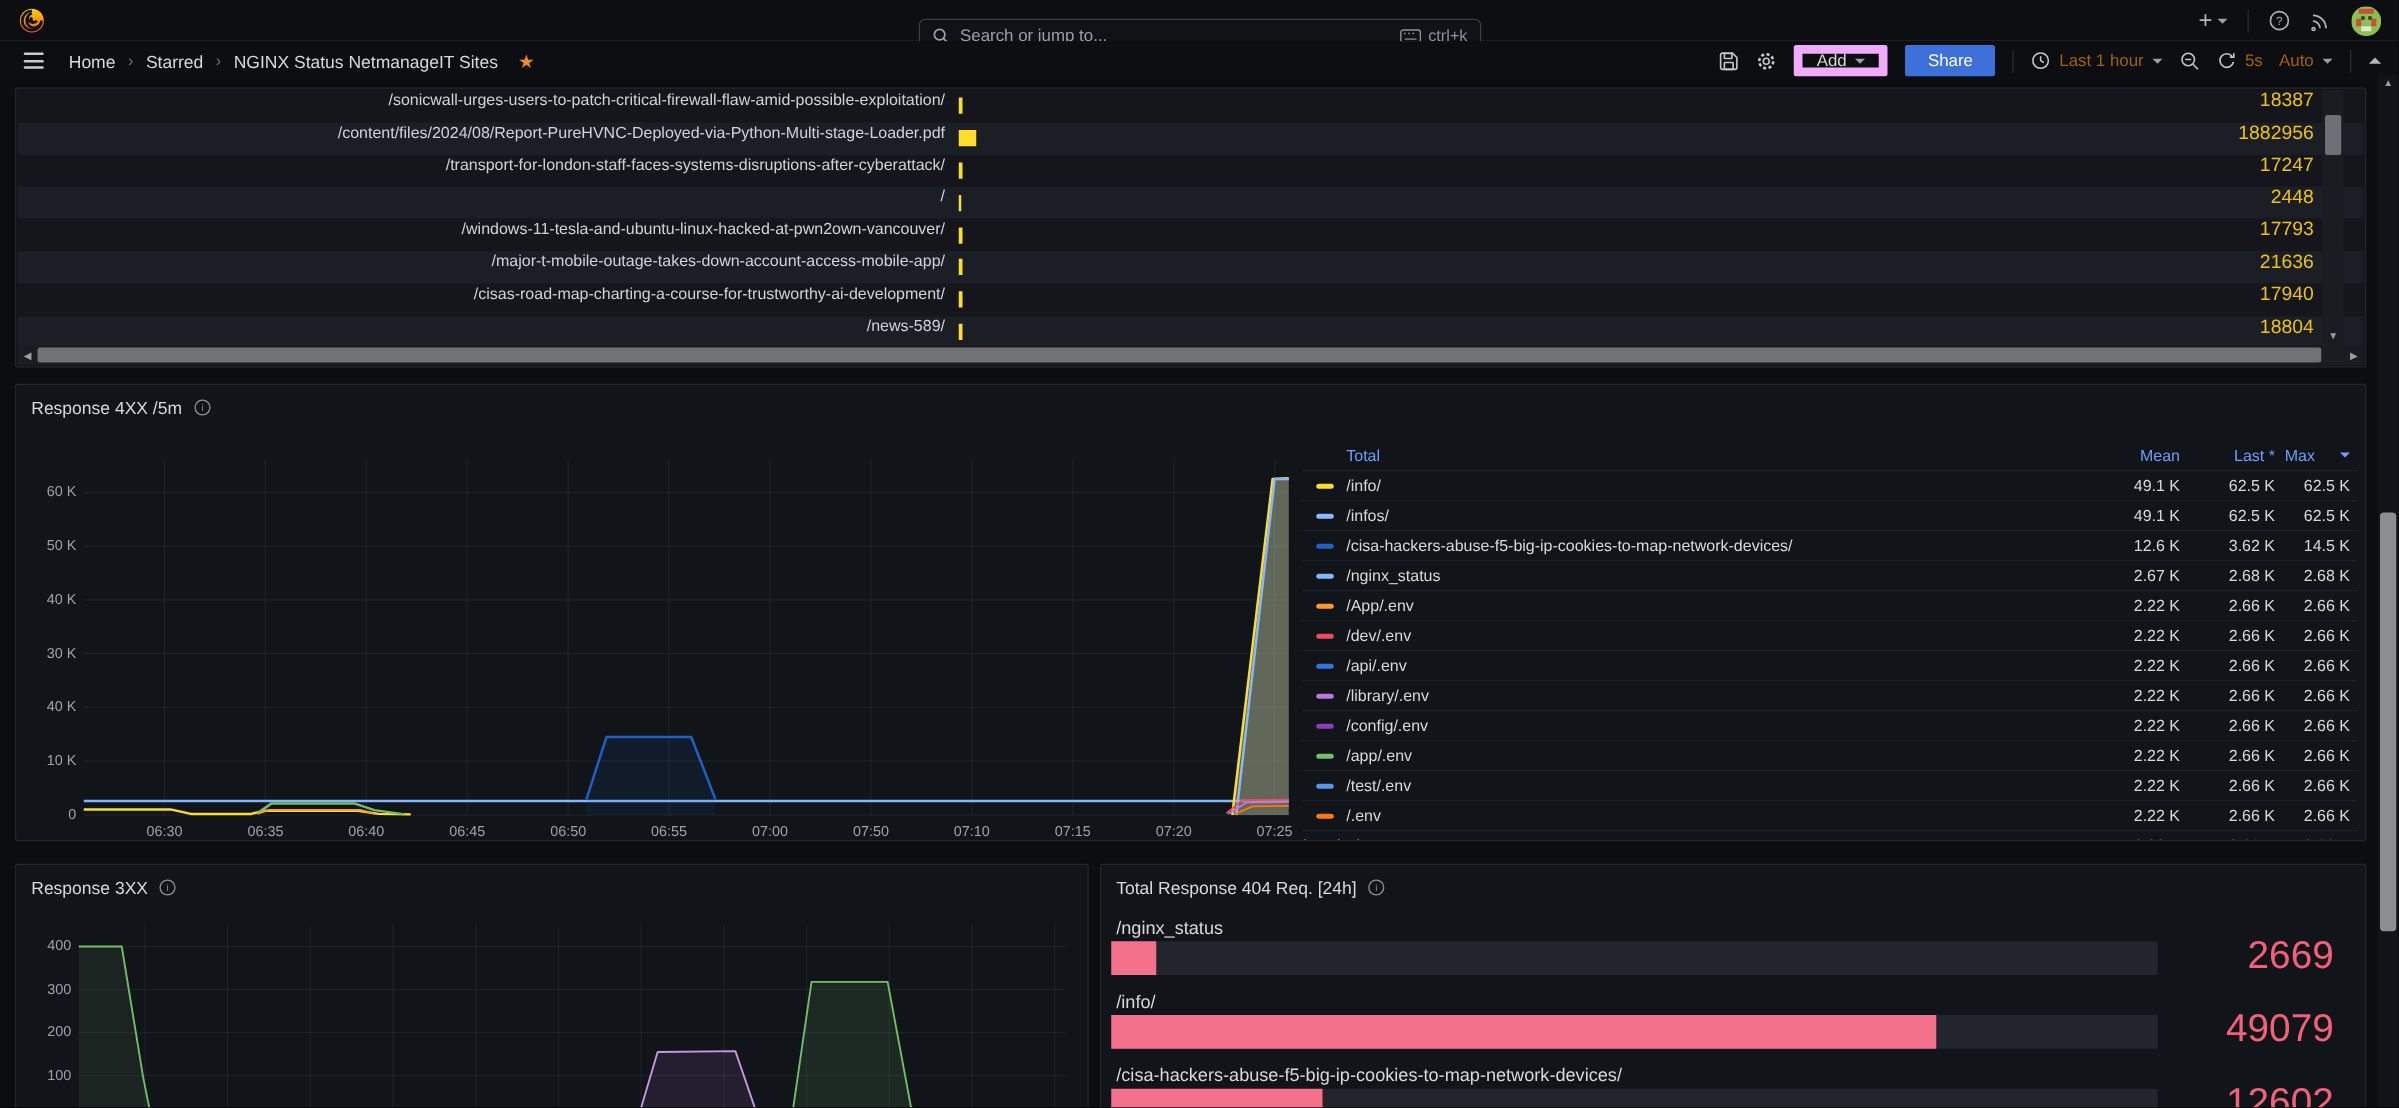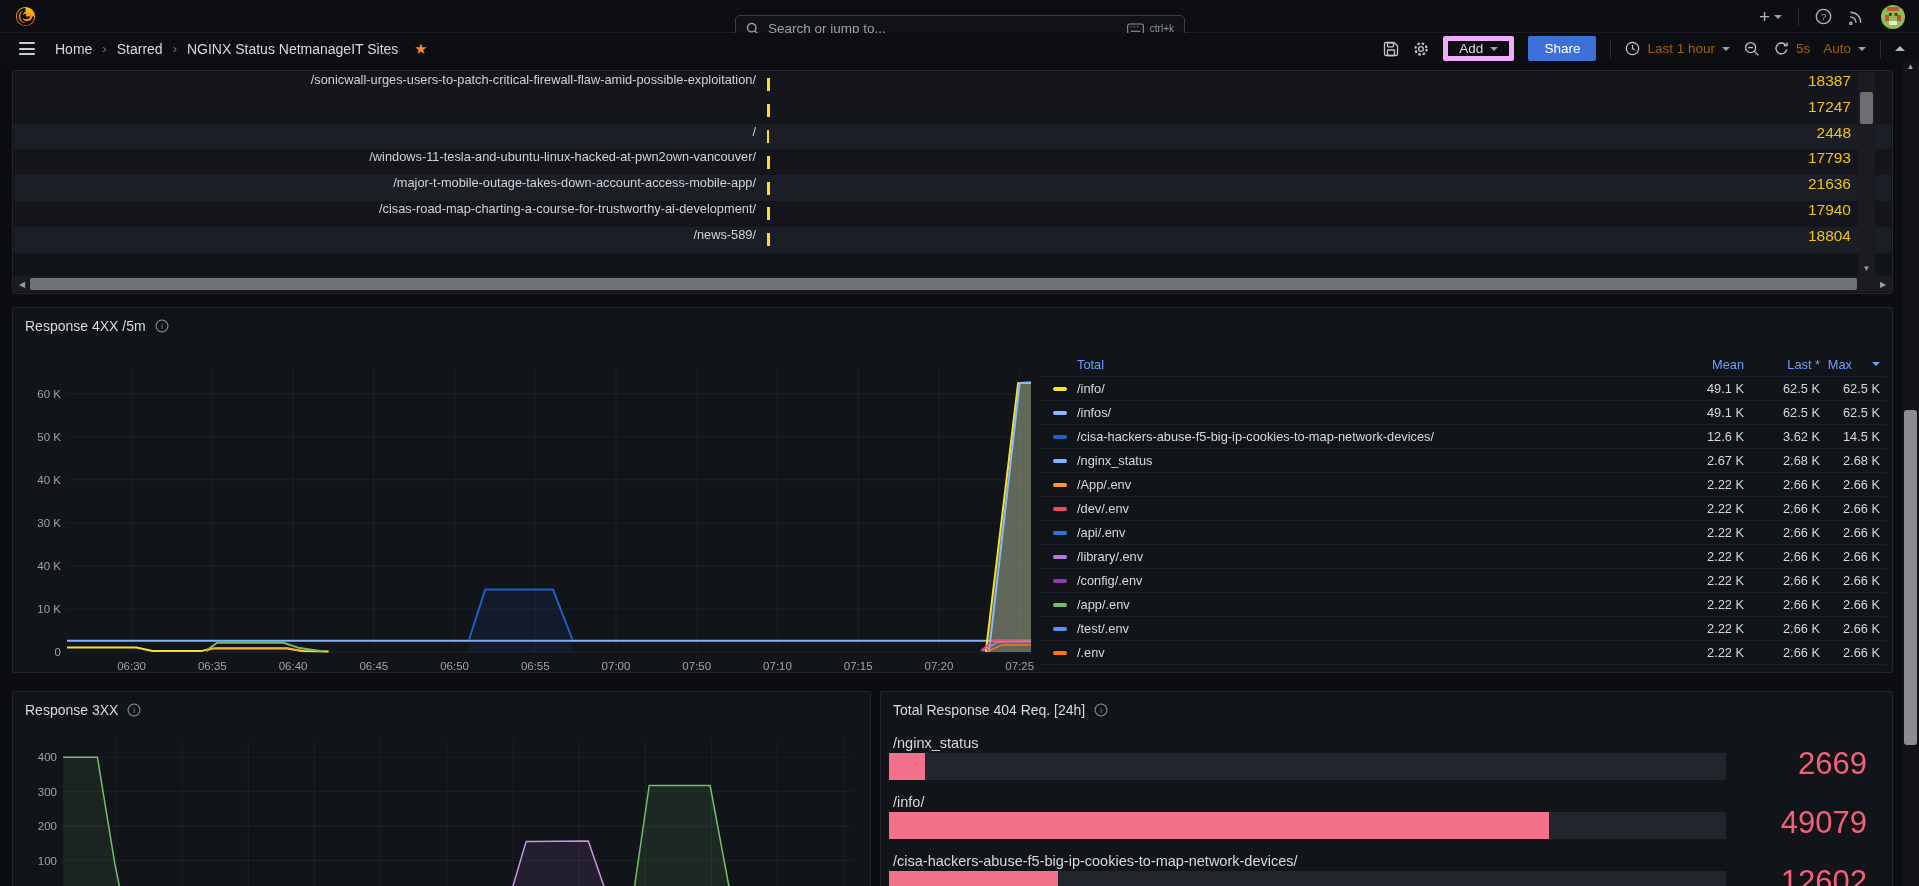--- a/index.html
+++ b/index.html
@@ -5,39 +5,39 @@
   * { box-sizing: border-box; margin: 0; padding: 0; }
   html,body { background:#000; }
   body { font-family:"Liberation Sans", sans-serif; overflow:hidden; }
   .screen { position:relative; width:1919px; height:886px; background:#0c0d10; overflow:hidden; color:#d0d2d6; }
 
   
   .navbar { position:absolute; left:0; top:0; width:100%; height:33px; background:#0d0e12; border-bottom:1px solid #1b1d22; }
   .logo { position:absolute; left:14px; top:5px; width:23px; height:23px; }
   .searchbox { position:absolute; left:735px; top:15px; width:450px; height:27px; background:#101217; border:1px solid #3a3d44; border-radius:5px; display:flex; align-items:center; padding:0 10px; gap:8px; cursor:text; }
   .searchbox .ph { color:#9aa0a6; font-size:13.5px; flex:1; }
-  .searchbox .kbd { display:flex; align-items:center; gap:6px; color:#8e9298; font-size:10px; }
+  .searchbox .kbd { display:flex; align-items:center; gap:6px; color:#8e9298; font-size:13px; }
   .nav-right { position:absolute; right:14px; top:0; height:33px; display:flex; align-items:center; gap:16px; }
   .nav-ic { display:flex; align-items:center; gap:4px; color:#aeb4bc; cursor:pointer; }
   .plus-glyph { font-size:19px; line-height:1; color:#aeb4bc; }
   .vdiv { width:1px; height:18px; background:#2a2d33; }
   .avatar { width:24px; height:24px; border-radius:50%; overflow:hidden; }
 
   
   .toolbar { position:absolute; left:0; top:33px; width:100%; height:31px; background:#0d0e12; display:flex; align-items:center; }
   .burger { margin-left:15px; cursor:pointer; display:flex; flex-direction:column; gap:3.5px; padding:4px; }
   .burger i { display:block; width:16px; height:2px; background:#c7ccd1; border-radius:1px; }
   .crumbs { display:flex; align-items:center; gap:10px; margin-left:16px; font-size:14px; }
   .crumb { color:#d8d9da; cursor:pointer; }
   .crumb.current { color:#d8d9da; }
   .csep { color:#6f747b; font-size:13px; }
   .star { color:#F28B24; font-size:15px; margin-left:6px; cursor:pointer; }
   .tool-right { position:absolute; right:14px; top:0; height:31px; display:flex; align-items:center; gap:14px; }
   .tbtn-ic { color:#c3c7cc; cursor:pointer; display:flex; align-items:center; }
-  .btn { display:flex; align-items:center; gap:7px; height:25px; padding:0 11px; border:5px solid #f0abfc; border-radius:2px; font-size:13.5px; color:#d8d9da; background:transparent; cursor:pointer; }
+  .btn { display:flex; align-items:center; gap:7px; height:25px; padding:0 11px; border:7px solid #f0abfc; border-radius:2px; font-size:13.5px; color:#d8d9da; background:transparent; cursor:pointer; }
   .btn.primary { background:#3D71D9; border-color:#3D71D9; color:#fff; font-weight:500; }
   .timegrp { display:flex; align-items:center; gap:7px; color:#a16207; font-size:13.5px; cursor:pointer; }
   .chev-d { width:0; height:0; border-left:4px solid transparent; border-right:4px solid transparent; border-top:4.5px solid #9aa0a6; display:inline-block; }
   .chev-u { width:0; height:0; border-left:5px solid transparent; border-right:5px solid transparent; border-bottom:5.5px solid #aeb4bc; display:inline-block; }
 
   
   .panel { position:absolute; background:#111419; border:1px solid #23262d; border-radius:2px; }
   .ptitle { position:absolute; left:12px; top:10px; display:flex; align-items:center; gap:9px; font-size:14px; font-weight:500; color:#d9dadd; }
   .info-ic { color:#8d9298; display:flex; }
 
@@ -235,21 +235,29 @@
 
   <section class="panel" id="topPanel">
     <div class="trows">
         <div class="trow">
           <div class="tlabel">/sonicwall-urges-users-to-patch-critical-firewall-flaw-amid-possible-exploitation/</div>
           <div class="tbarzone">
             <span class="tbar" style="width: 3px; background: rgb(250, 222, 42);"></span>
           </div>
           <div class="tval" style="color: rgb(238, 194, 17);">18387</div>
         </div>
+        <div class="trow alt">
+          <div class="tlabel">/content/files/2024/08/Report-PureHVNC-Deployed-via-Python-Multi-stage-Loader.pdf</div>
+          <div class="tbarzone">
+            <span class="tbar" style="width: 14px; background: rgb(250, 222, 42);"></span>
+          </div>
+          <div class="tval" style="color: rgb(238, 194, 17);">1882956</div>
+        </div>
         <div class="trow">
+          <div class="tlabel">/transport-for-london-staff-faces-systems-disruptions-after-cyberattack/</div>
           <div class="tbarzone">
             <span class="tbar" style="width: 3px; background: rgb(250, 222, 42);"></span>
           </div>
           <div class="tval" style="color: rgb(238, 194, 17);">17247</div>
         </div>
         <div class="trow alt">
           <div class="tlabel">/</div>
           <div class="tbarzone">
             <span class="tbar" style="width: 2px; background: rgb(250, 222, 42);"></span>
           </div>

